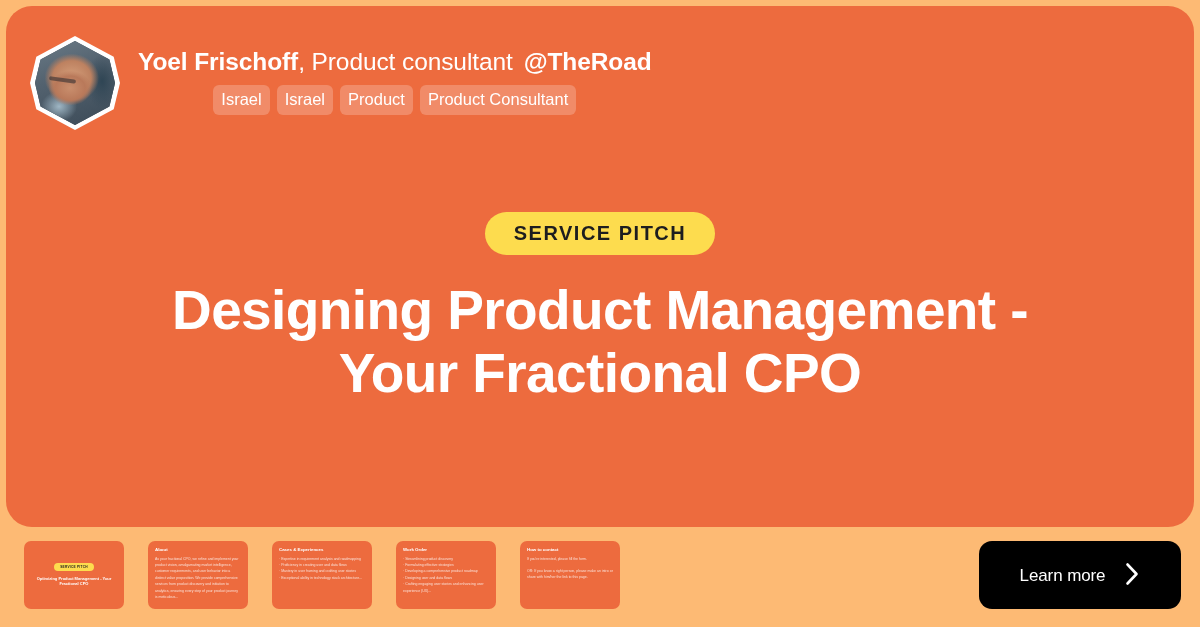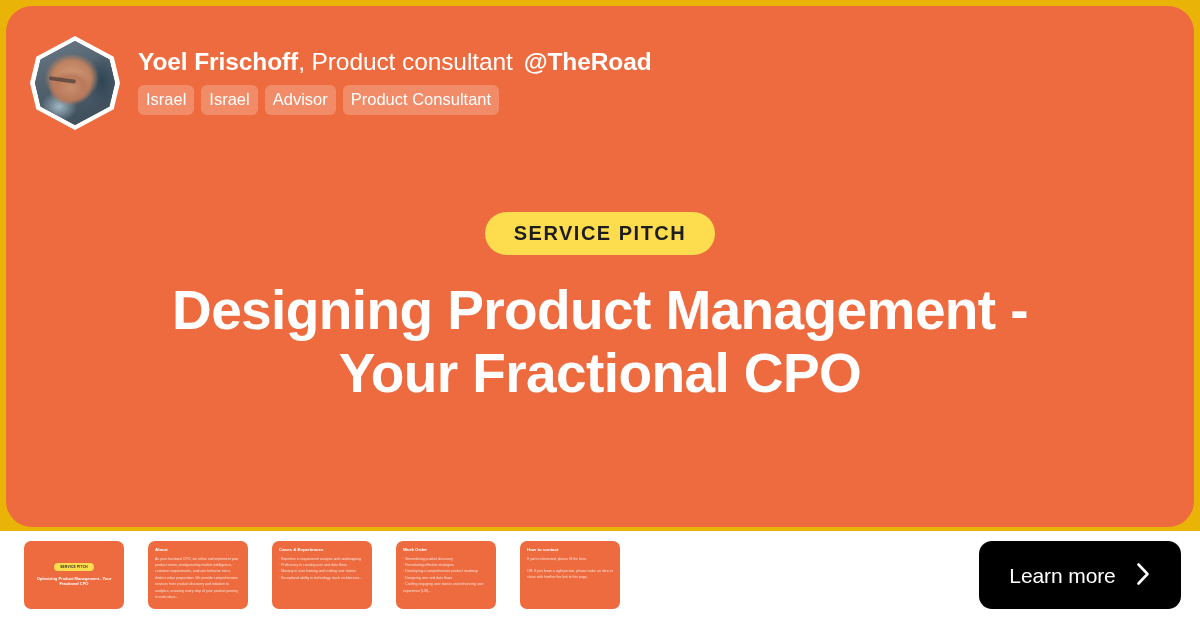--- a/index.html
+++ b/index.html
@@ -12,22 +12,22 @@
     width: 1200px;
     height: 627px;
     overflow: hidden;
     font-family: "Liberation Sans", sans-serif;
     -webkit-font-smoothing: antialiased;
   }
 
   .page {
     position: relative;
     width: 1200px;
-    height: 531px;
-    background: #eab308;
+    height: 627px;
+    background: #fdba74;
   }
 
   
   .hero {
     position: absolute;
     left: 6px;
     top: 6px;
     width: 1188px;
     height: 521px;
     background: #ED6B3E;
@@ -102,20 +102,21 @@
   .name-line .nm { font-weight: 700; }
   .name-line .role { font-weight: 400; }
   .name-line .handle { font-weight: 700; margin-left: 11px; }
 
   .tags {
     margin-top: 9px;
     display: flex;
     gap: 7px;
     align-items: center;
     flex-wrap: nowrap;
+    justify-content: center;
   }
   .tag {
     background: rgba(255,255,255,0.22);
     color: #ffffff;
     font-size: 16.5px;
     line-height: 1;
     padding: 6px 8px 7px;
     border-radius: 6px;
     white-space: nowrap;
   }
@@ -240,21 +241,21 @@
     display: flex;
     align-items: center;
     justify-content: center;
     gap: 20px;
     cursor: pointer;
     border: none;
     padding: 0;
   }
   .learn-more-label {
     color: #ffffff;
-    font-size: 21px;
+    font-size: 17px;
     font-weight: 400;
     letter-spacing: -0.1px;
     line-height: 1;
   }
   .chev { display: block; }
 </style>
 </head>
 <body>
 
 <div class="page">
@@ -269,21 +270,21 @@
         </div>
       </div>
 
       <div class="profile-text">
         <div class="name-line">
           <span class="nm">Yoel Frischoff</span><span class="role">, </span><span class="role">Product consultant</span><span class="handle">@TheRoad</span>
         </div>
         <div class="tags">
           <span class="tag"><span>Israel</span></span>
           <span class="tag"><span>Israel</span></span>
-          <span class="tag"><span>Advisor</span></span>
+          <span class="tag"><span>Product</span></span>
           <span class="tag"><span>Product Consultant</span></span>
         </div>
       </div>
     </div>
 
 
     <div class="center">
       <div class="pitch-badge">SERVICE PITCH</div>
       <h1 class="headline">
         <span>Designing Product Management -</span><br>

